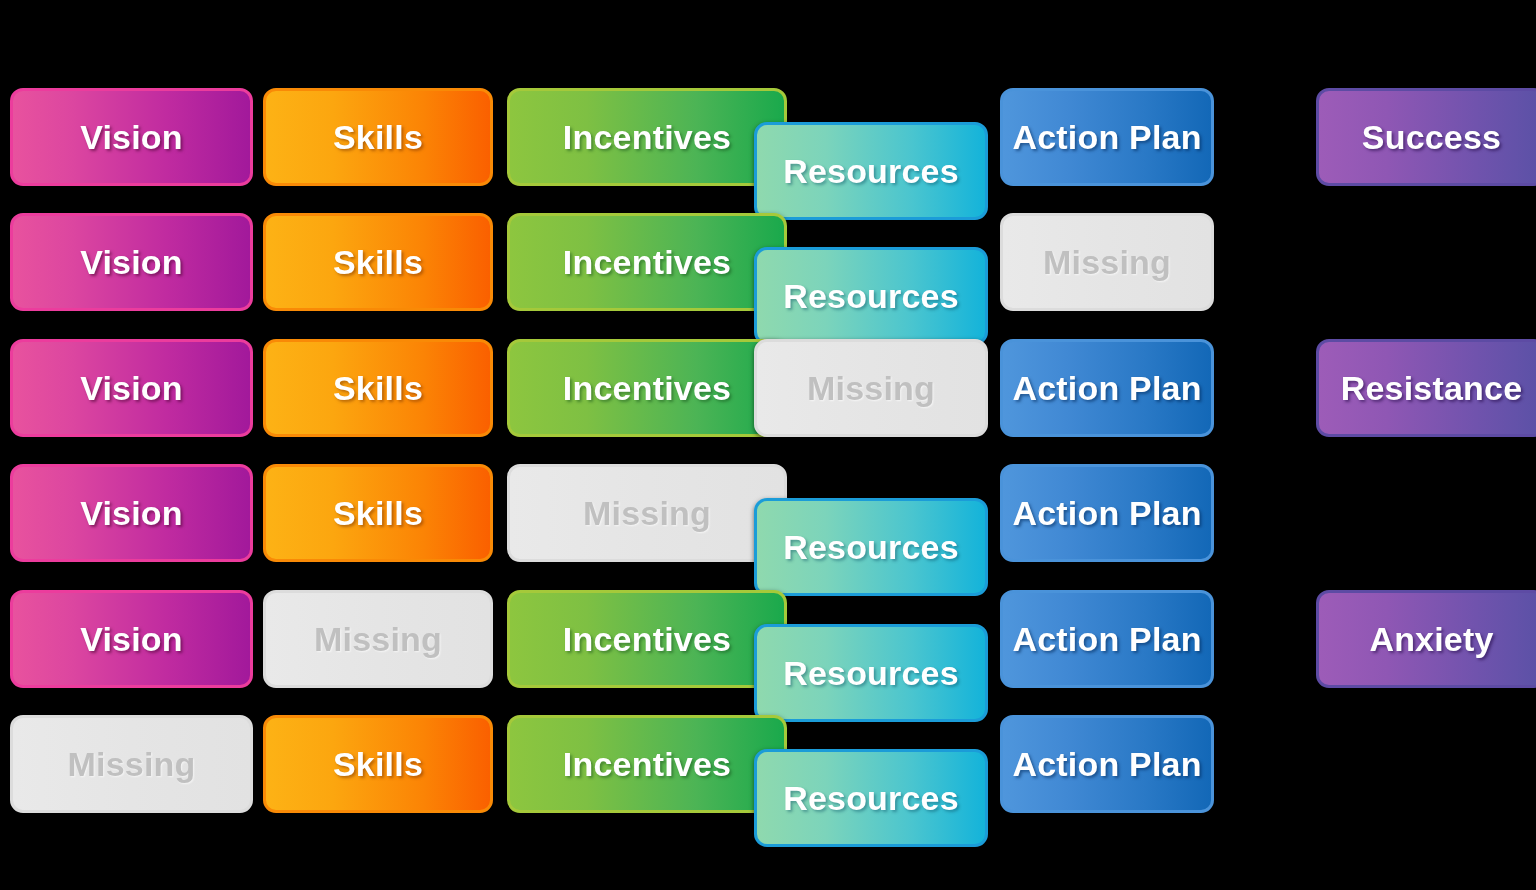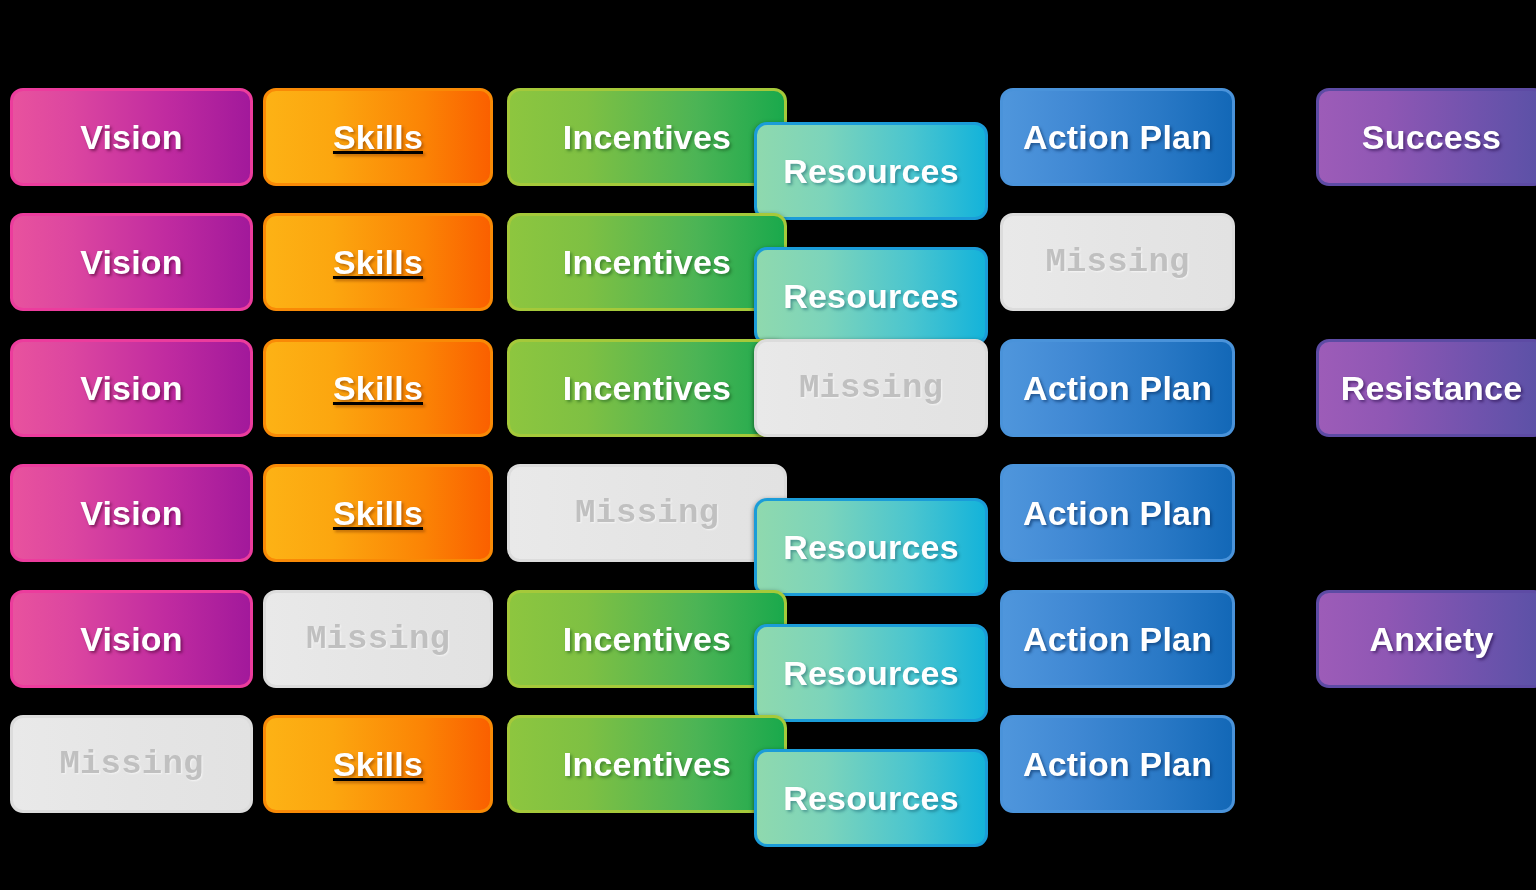--- a/index.html
+++ b/index.html
@@ -48,42 +48,41 @@
     letter-spacing: 0.2px;
     white-space: nowrap;
     line-height: 1;
   }
 
   
   .col-0 { left: -6px;   width: 243px; }
   .col-1 { left: 247px;  width: 230px; }
   .col-2 { left: 491px;  width: 280px; text-align: right; }
   .col-3 { left: 738px;  width: 234px; }
-  .col-4 { left: 984px;  width: 235px; }
+  .col-4 { left: 984px;  width: 214px; }
   .col-5 { left: 1300px; width: 231px; }
 
   
   .row-0 { top: 88px; }
   .row-1 { top: 213px; }
   .row-2 { top: 339px; }
   .row-3 { top: 464px; }
   .row-4 { top: 590px; }
   .row-5 { top: 715px; }
 
   
   .theme-vision {
     background: linear-gradient(to right, #e8529e 0%, #dc46a0 25%, #c02ba0 65%, #a2199b 100%);
     border-color: #ec3c9d;
   }
   .theme-vision .label { color: #ffffff; text-shadow: 2px 2px 3px rgba(70,0,45,0.55); }
 
   .theme-skills {
     background: linear-gradient(to right, #fdb215 0%, #fca60f 30%, #fb8405 70%, #fa6000 100%);
     border-color: #f98a06;
-    text-decoration: underline;
   }
   .theme-skills .label { color: #ffffff; text-shadow: 2px 2px 3px rgba(120,50,0,0.5); }
 
   .theme-incentives {
     background: linear-gradient(to right, #8dc63f 0%, #7ec043 28%, #4cb455 68%, #1aa94c 100%);
     border-color: #a5c93a;
   }
   .theme-incentives .label { color: #ffffff; text-shadow: 2px 2px 3px rgba(20,80,25,0.5); }
 
   .theme-resources {
@@ -102,21 +101,21 @@
   .theme-outcome {
     background: linear-gradient(to right, #9d5cb8 0%, #8f57b4 30%, #7053ad 70%, #5a51a6 100%);
     border-color: #5d4ba4;
   }
   .theme-outcome .label { color: #ffffff; text-shadow: 2px 2px 3px rgba(35,10,70,0.55); }
 
   .theme-missing {
     background: linear-gradient(to right, #e9e9e9 0%, #e5e5e5 50%, #e2e2e2 100%);
     border-color: #dcdcdc;
   }
-  .theme-missing .label { color: #c0c0c0; text-shadow: 1px 1px 2px rgba(255,255,255,0.65); font-family: Liberation Mono, monospace; }
+  .theme-missing .label { color: #c0c0c0; text-shadow: 1px 1px 2px rgba(255,255,255,0.65); }
 </style>
 </head>
 <body>
 
 <div id="matrix" style="background: rgb(0, 0, 0);">
     <div class="row row-0">
       <div class="cell col-0 theme-vision">
         <span class="label">Vision</span>
       </div>
       <div class="cell col-1 theme-skills">

